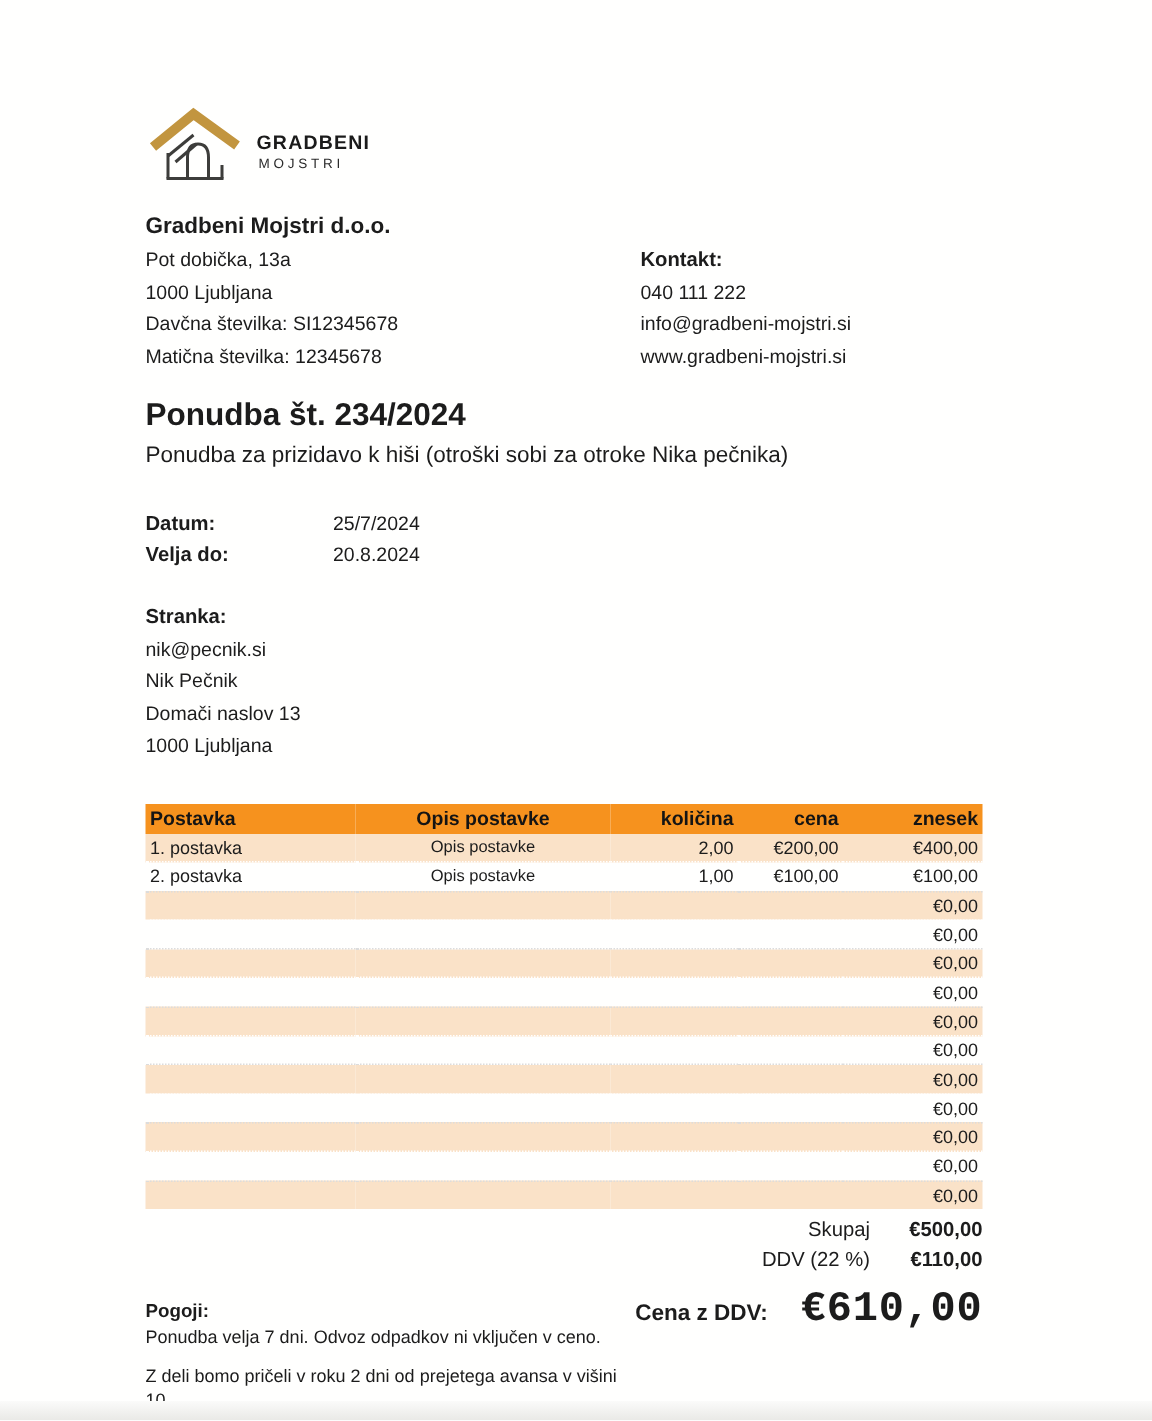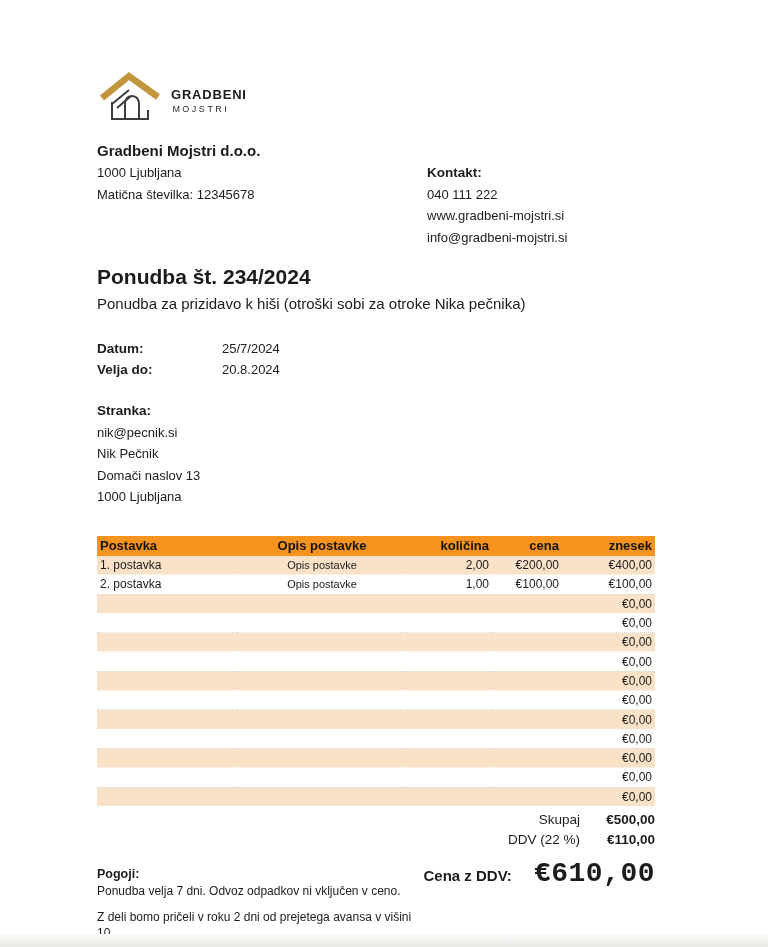--- a/index.html
+++ b/index.html
@@ -109,28 +109,30 @@
       </svg>
       <div class="logo-text">
         <div class="logo-line1">GRADBENI</div>
         <div class="logo-line2">MOJSTRI</div>
       </div>
     </div>
 
     <div class="info-cols">
       <div class="company-col">
         <div class="company-name">Gradbeni Mojstri d.o.o.</div>
+        <div class="info-line">Pot dobička, 13a</div>
         <div class="info-line">1000 Ljubljana</div>
+        <div class="info-line">Davčna številka: SI12345678</div>
         <div class="info-line">Matična številka: 12345678</div>
       </div>
       <div class="contact-col">
         <div class="block-heading">Kontakt:</div>
         <div class="info-line">040 111 222</div>
+        <div class="info-line">info@gradbeni-mojstri.si</div>
         <div class="info-line">www.gradbeni-mojstri.si</div>
-        <div class="info-line">info@gradbeni-mojstri.si</div>
       </div>
     </div>
 
     <div class="doc-title">Ponudba št. 234/2024</div>
     <div class="doc-subtitle">Ponudba za prizidavo k hiši (otroški sobi za otroke Nika pečnika)</div>
 
     <div class="dates">
       <div class="date-row">
         <span class="date-label">Datum:</span>
         <span class="date-value">25/7/2024</span>

